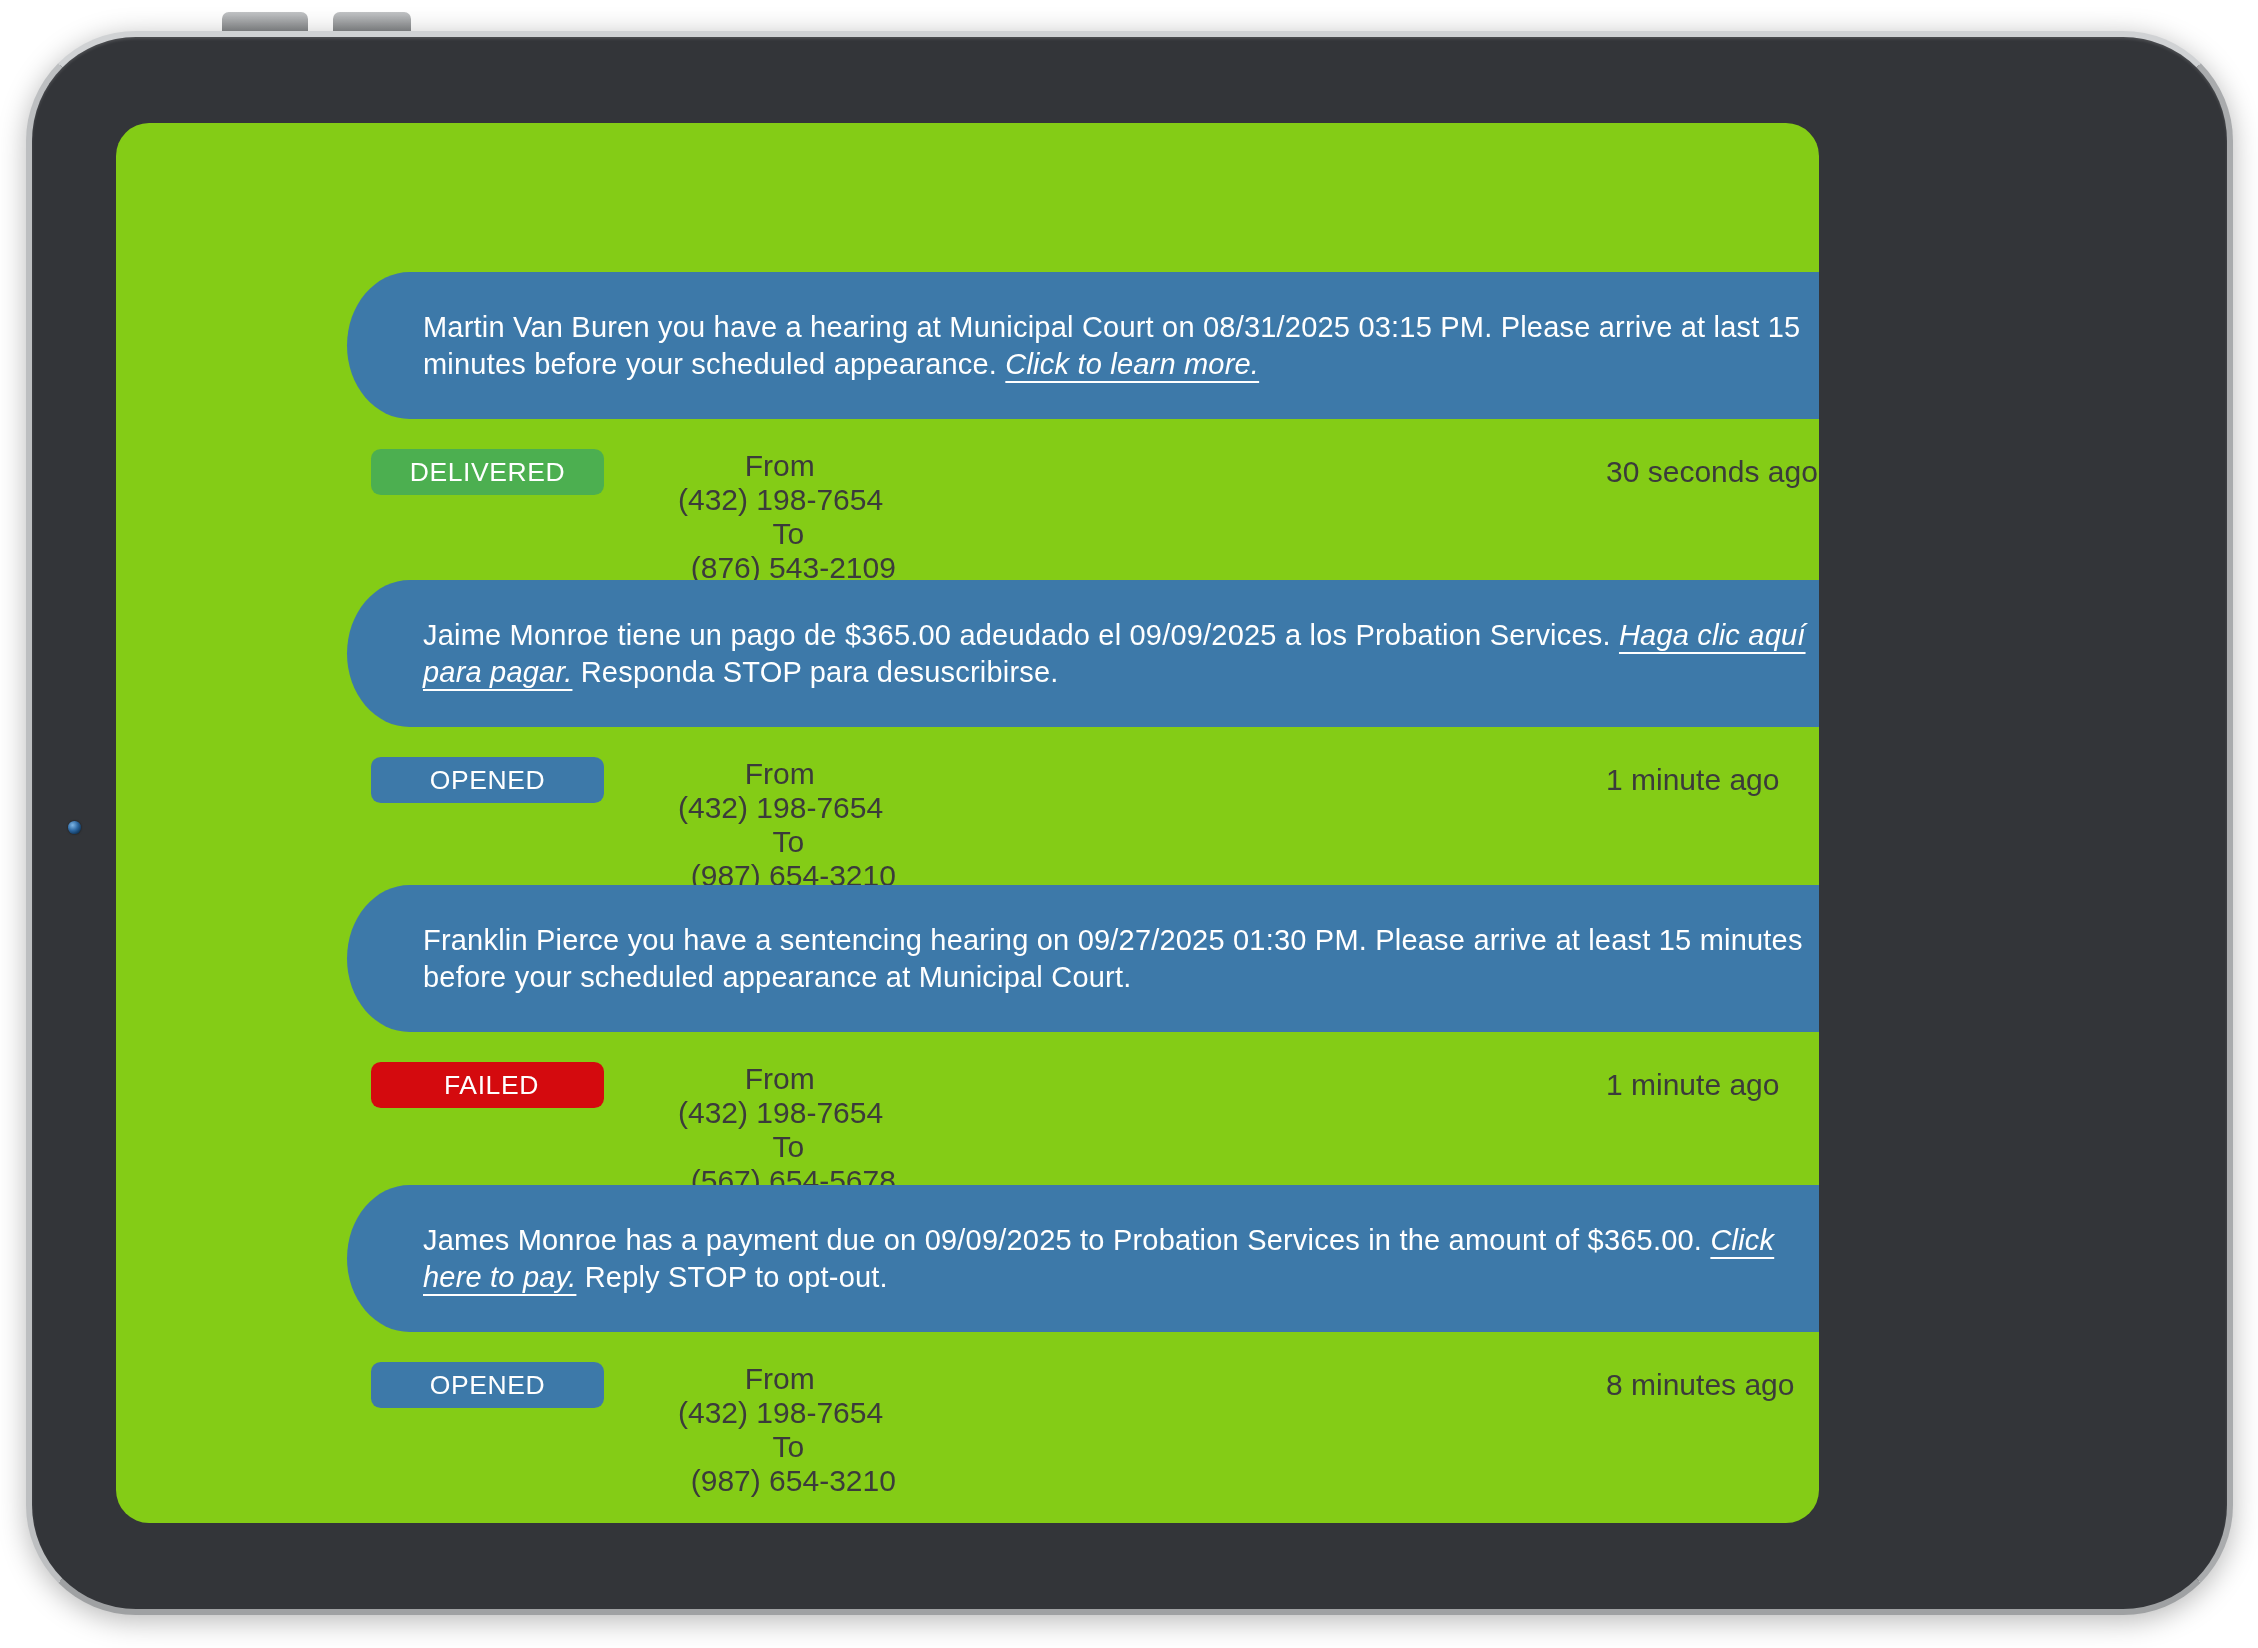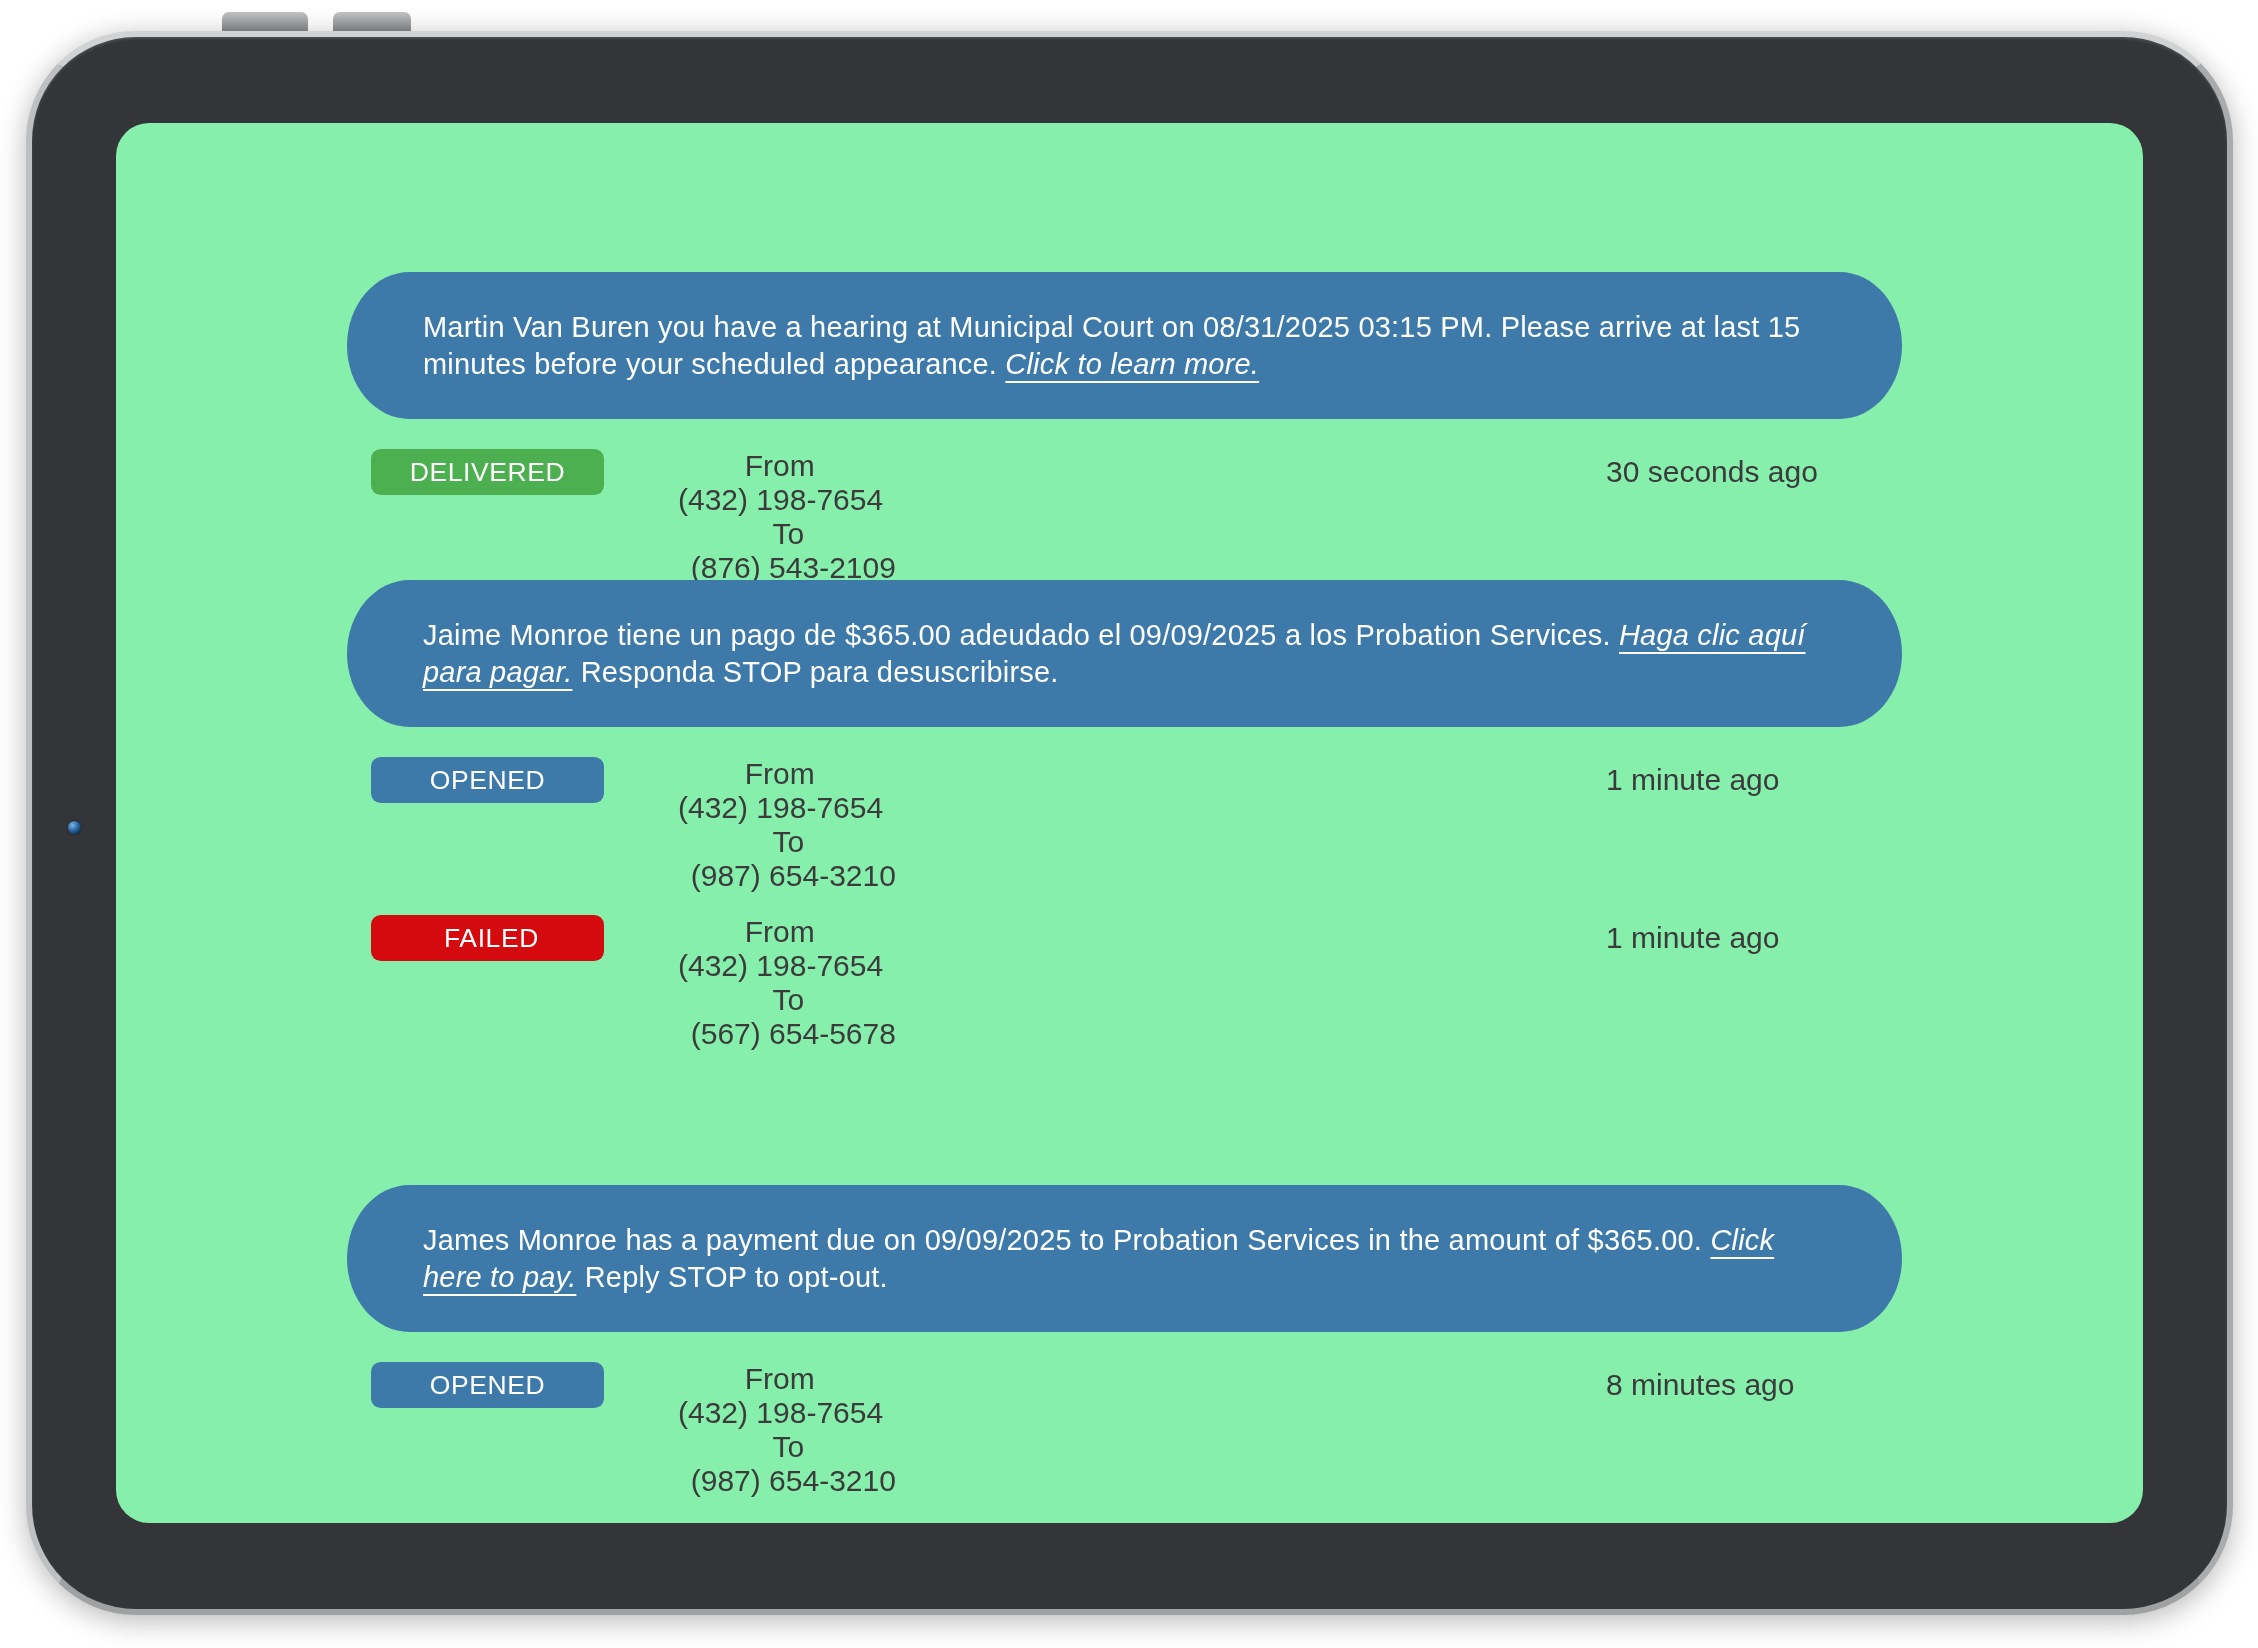--- a/index.html
+++ b/index.html
@@ -16,22 +16,22 @@
 
   .device { position:absolute; left:25.5px; top:31px; width:2207px; height:1584px;
             border-radius:110px; background:#333539; z-index:2;
             border:6.9px solid; border-color:#d0d2d4 #a9abad #9fa1a3 #bdbfc1;
             box-shadow:0 5.9px 27.4px rgba(0,0,0,.28), inset 0 2px 2.9px rgba(255,255,255,.12); }
 
   .camera { position:absolute; left:68px; top:821px; width:12.7px; height:12.7px; border-radius:50%;
             z-index:3; background:radial-gradient(circle at 35% 32%, #7db6e6 0%, #2c66a0 45%, #123a60 75%, #0b1e33 100%);
             box-shadow:0 0 2px rgba(0,0,0,.6); }
 
-  .screen { position:absolute; left:116px; top:123px; width:2027px; height:1400px;
-            background:#86efac; border-radius:33px; z-index:4; overflow:hidden; }
+  .screen { position:absolute; left:116px; top:123px; width:1703px; height:1400px;
+            background:#84cc16; border-radius:33px; z-index:4; overflow:hidden; }
 
   
   .msg-group { position:absolute; left:0; width:100%; }
   .g0 { top:149px; } .g1 { top:457px; } .g2 { top:762px; } .g3 { top:1062px; }
 
   .bubble { margin-left:231px; width:1555px; height:147px;
             border-radius:63px / 74px;
             color:#ffffff; display:flex; align-items:center;
             padding:0 67px 0 76px; }
   .bubble-text { font-size:29px; line-height:37px; letter-spacing:0.2px; }
@@ -90,20 +90,23 @@
           <span class="lbl">From</span>
           <span class="num1">(432) 198-7654</span>
           <span class="lbl2">To</span>
           <span class="num2">(987) 654-3210</span>
         </div>
         <div class="time">1 minute ago</div>
       </div>
     </div>
 
     <div class="msg-group g2">
+      <div class="bubble" style="background: rgb(61, 121, 169);">
+        <div class="bubble-text"><span>Franklin Pierce you have a sentencing hearing on 09/27/2025 01:30 PM. Please arrive at least 15 minutes before your scheduled appearance at Municipal Court.</span><span class="bubble-link"></span><span></span></div>
+      </div>
       <div class="status-row">
         <div class="badge" style="background: rgb(212, 10, 14); padding-left: 8px;">FAILED</div>
         <div class="route">
           <span class="lbl">From</span>
           <span class="num1">(432) 198-7654</span>
           <span class="lbl2">To</span>
           <span class="num2">(567) 654-5678</span>
         </div>
         <div class="time">1 minute ago</div>
       </div>

